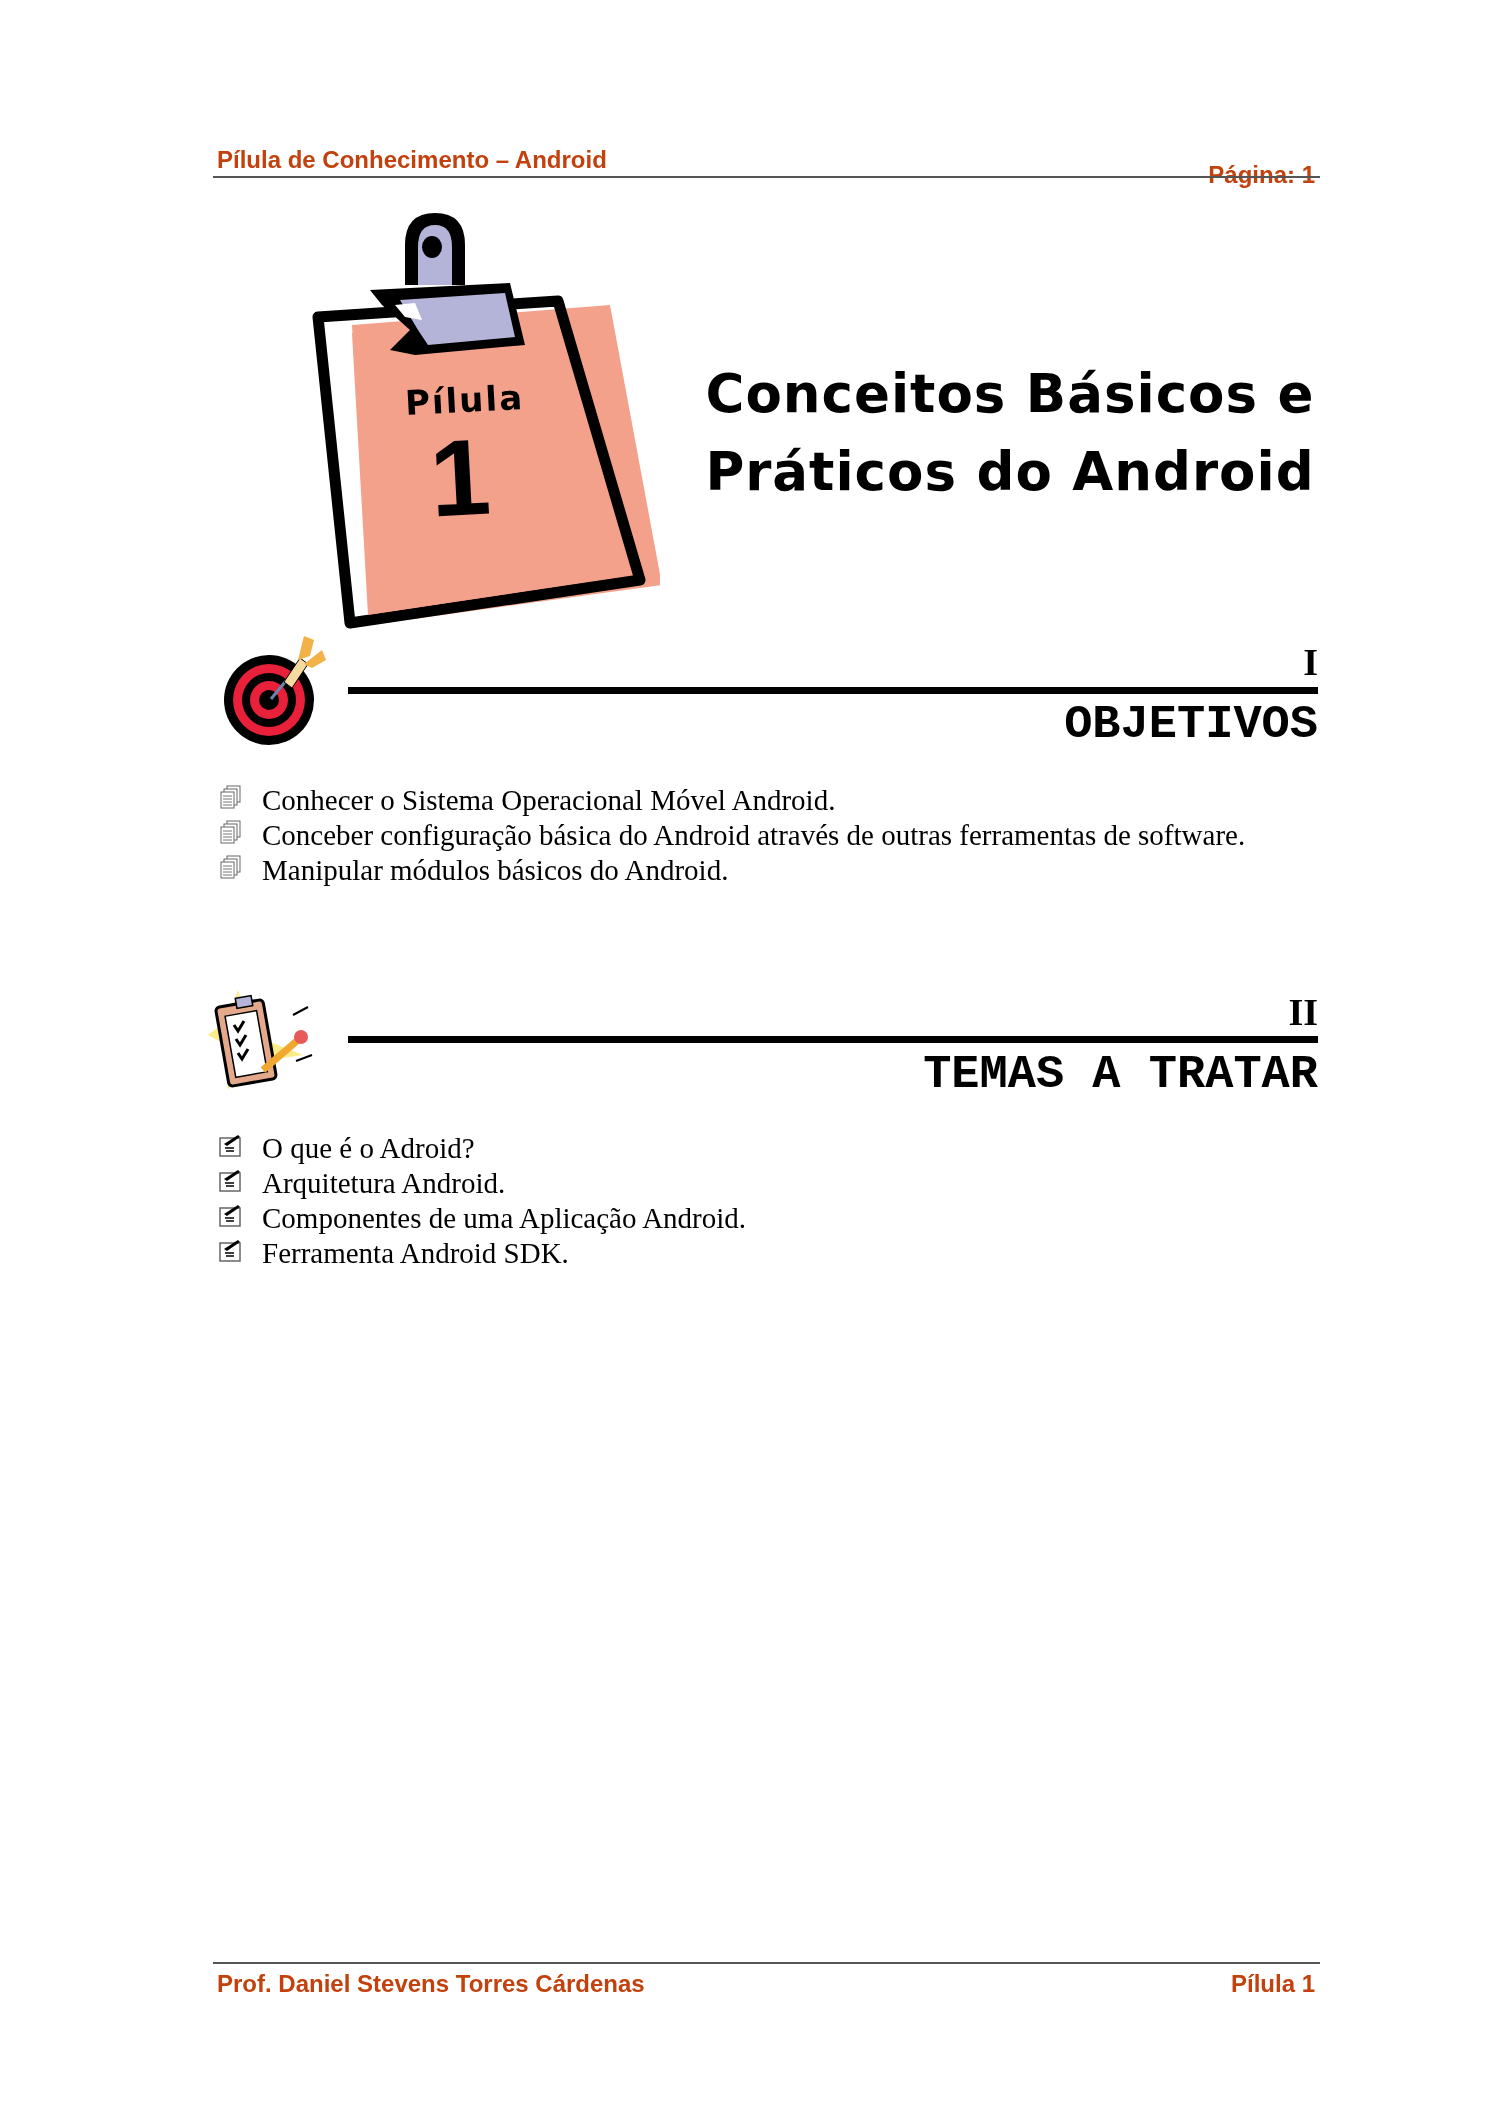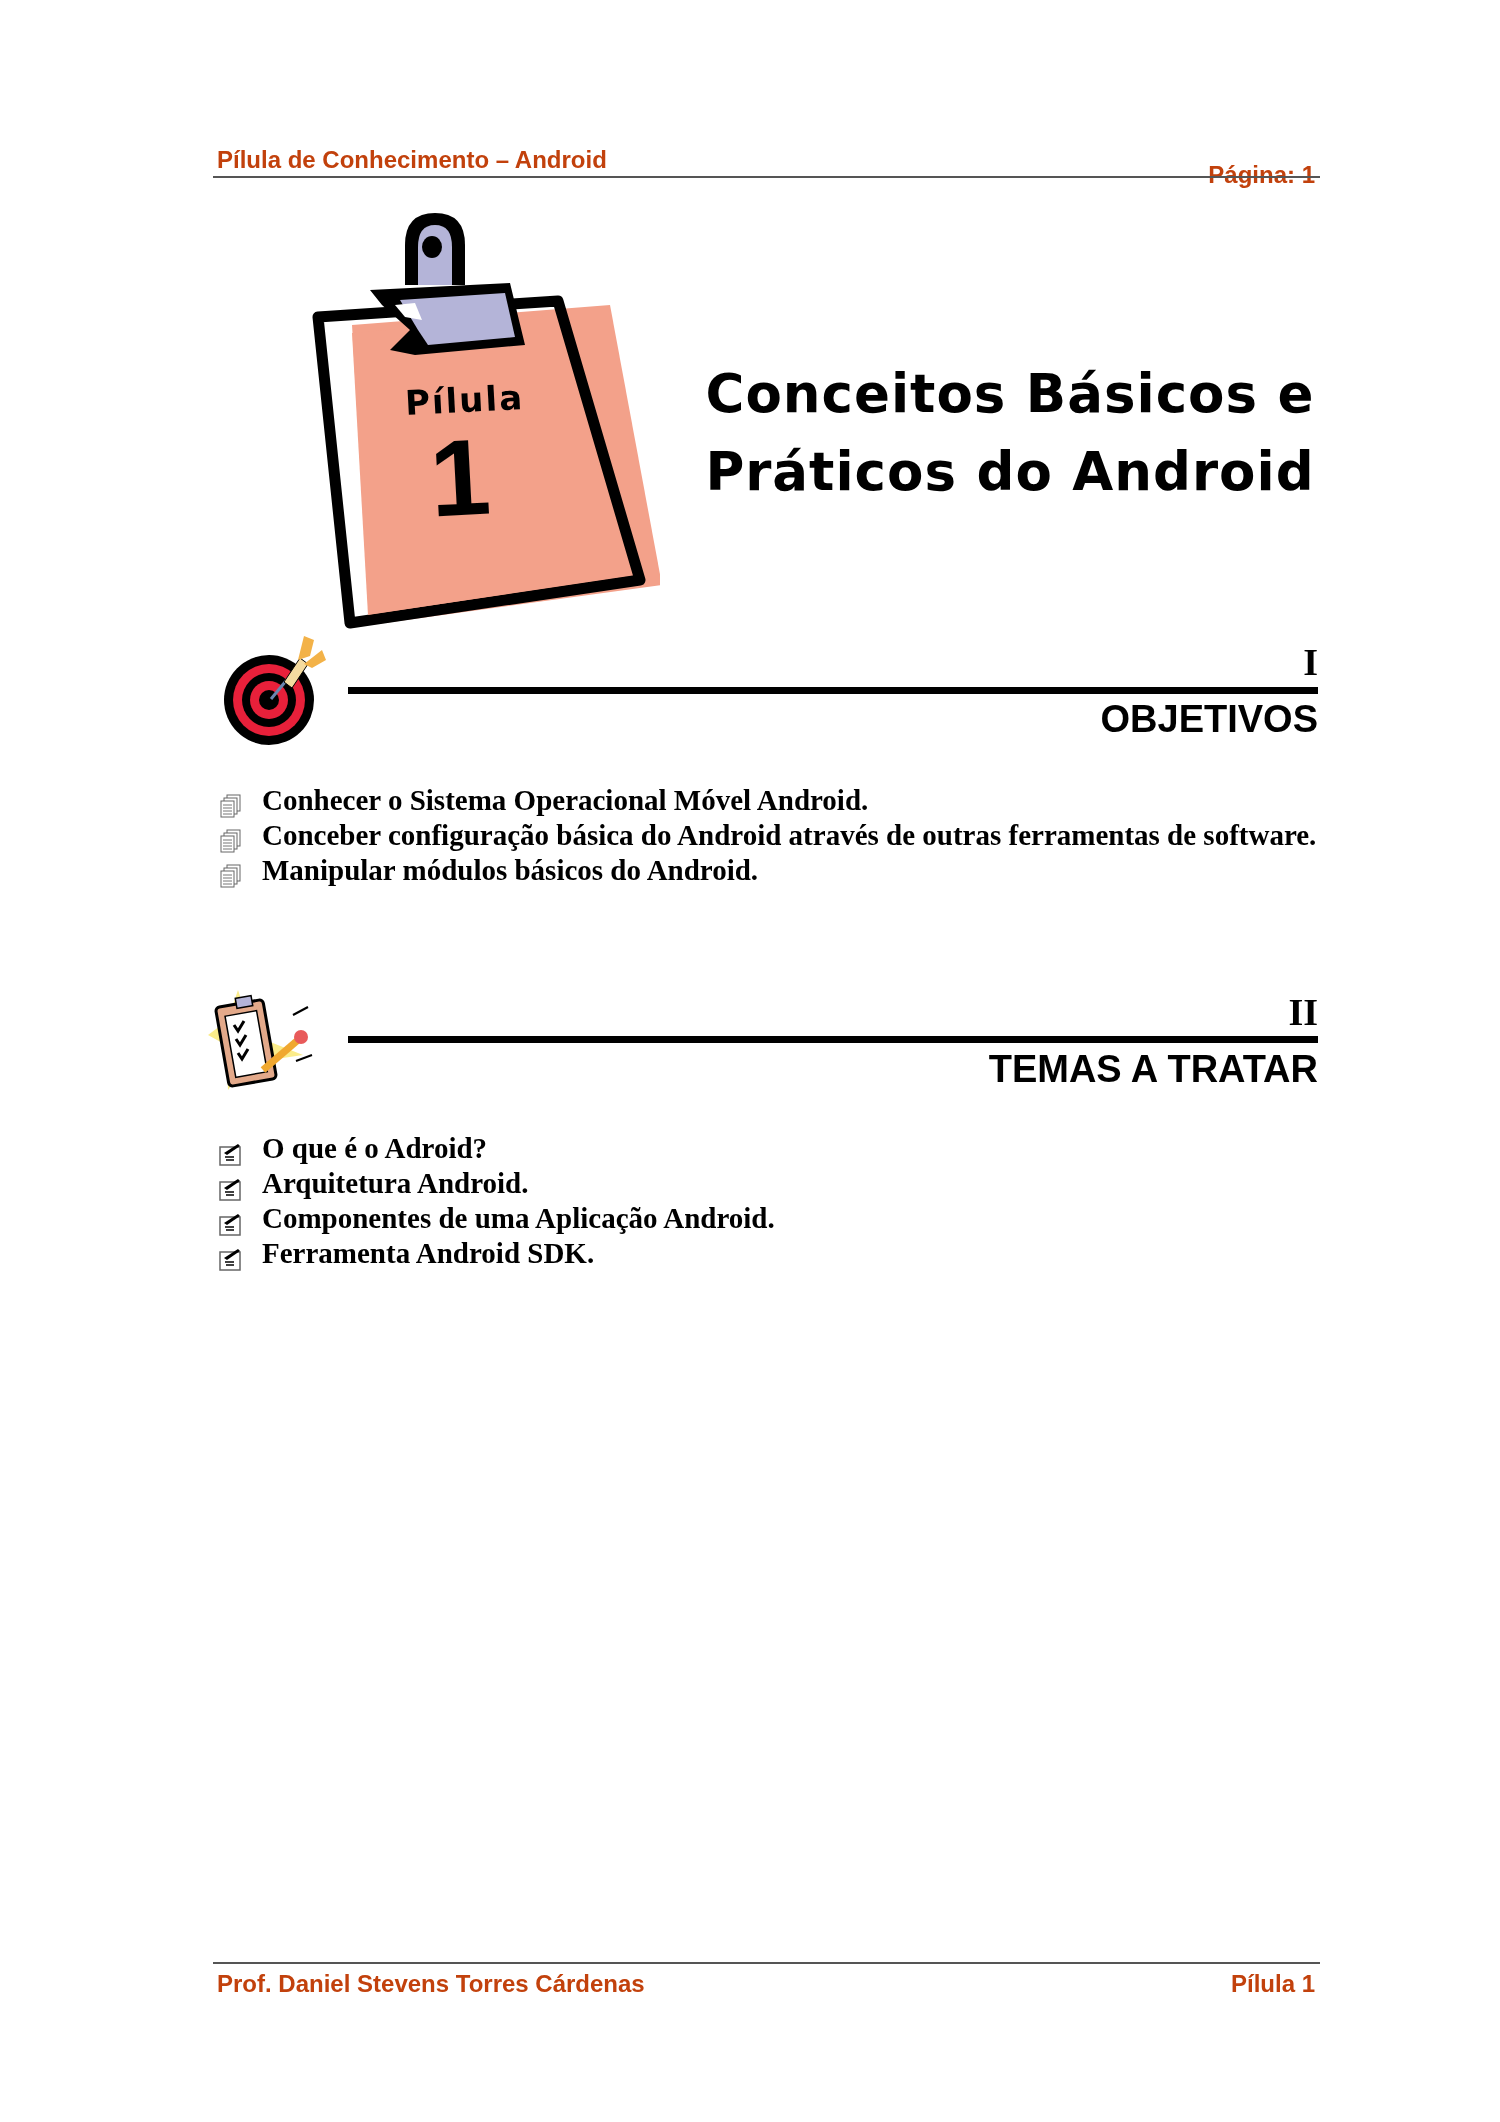--- a/index.html
+++ b/index.html
@@ -7,24 +7,24 @@
     .abs { position: absolute; }
 
     .hdr-text { font-family: "Liberation Sans", sans-serif; font-weight: bold; font-size: 24px; color: #c2410c; }
     .rule-thin { height: 2px; background: #555; }
 
     .cover { left: 310px; top: 205px; width: 350px; height: 430px; }
     .title { left: 700px; top: 355px; width: 620px; font-family: "DejaVu Sans", sans-serif; font-weight: bold; font-size: 53px; line-height: 78px; text-align: center; letter-spacing: 1px; }
 
     .sec-rule { height: 7px; background: #000; }
     .sec-num { font-family: "Liberation Serif", serif; font-weight: bold; font-size: 38px; right: 182px; text-align: right; }
-    .sec-title { font-family: Liberation Sans, sans-serif; font-weight: bold; font-size: 38px; right: 182px; text-align: right; }
+    .sec-title { font-family: Liberation Mono, monospace; font-weight: bold; font-size: 47px; right: 182px; text-align: right; }
 
     .list { left: 218px; font-family: "Liberation Serif", serif; font-size: 29px; line-height: 35px; }
-    .list-item { display: flex; align-items: flex-end; height: 35px; font-weight: bold; }
+    .list-item { display: flex; align-items: flex-start; height: 35px; }
     .bullet { width: 26px; height: 26px; margin-right: 18px; flex: 0 0 26px; display: inline-block; }
   </style>
 </head>
 <body>
 
 <div class="abs hdr-text" style="left:217px; top:146px;">Pílula de Conhecimento – Android</div>
 <div class="abs hdr-text" style="right:185px; top:146px;margin-top:15px;">Página: 1</div>
 <div class="abs rule-thin" style="left:213px; top:176px; width:1107px;"></div>
 
 <div class="abs cover">

